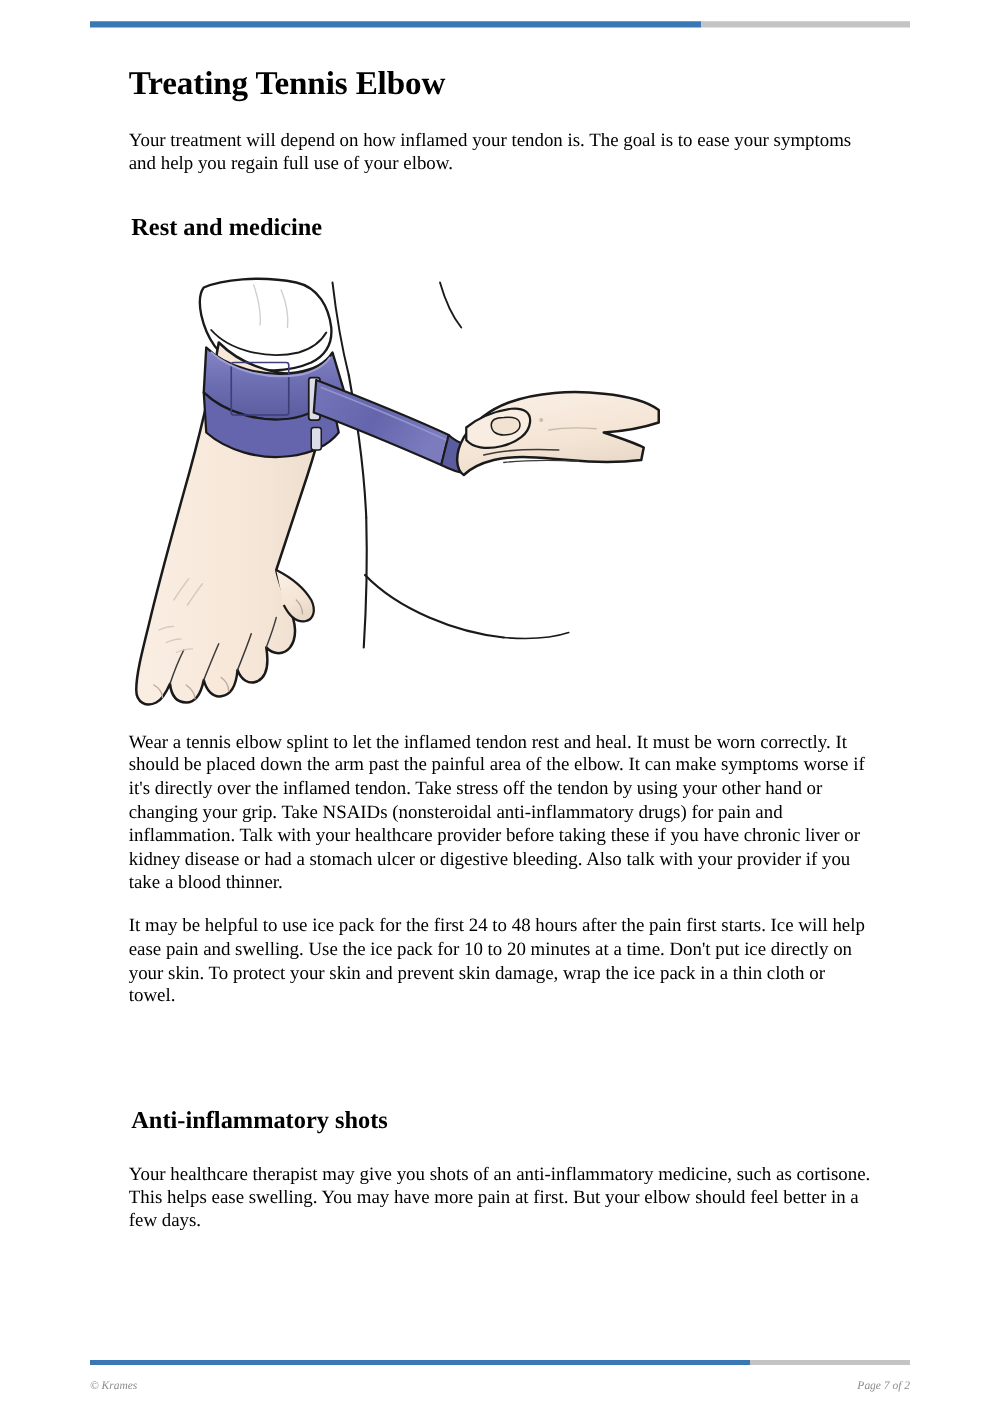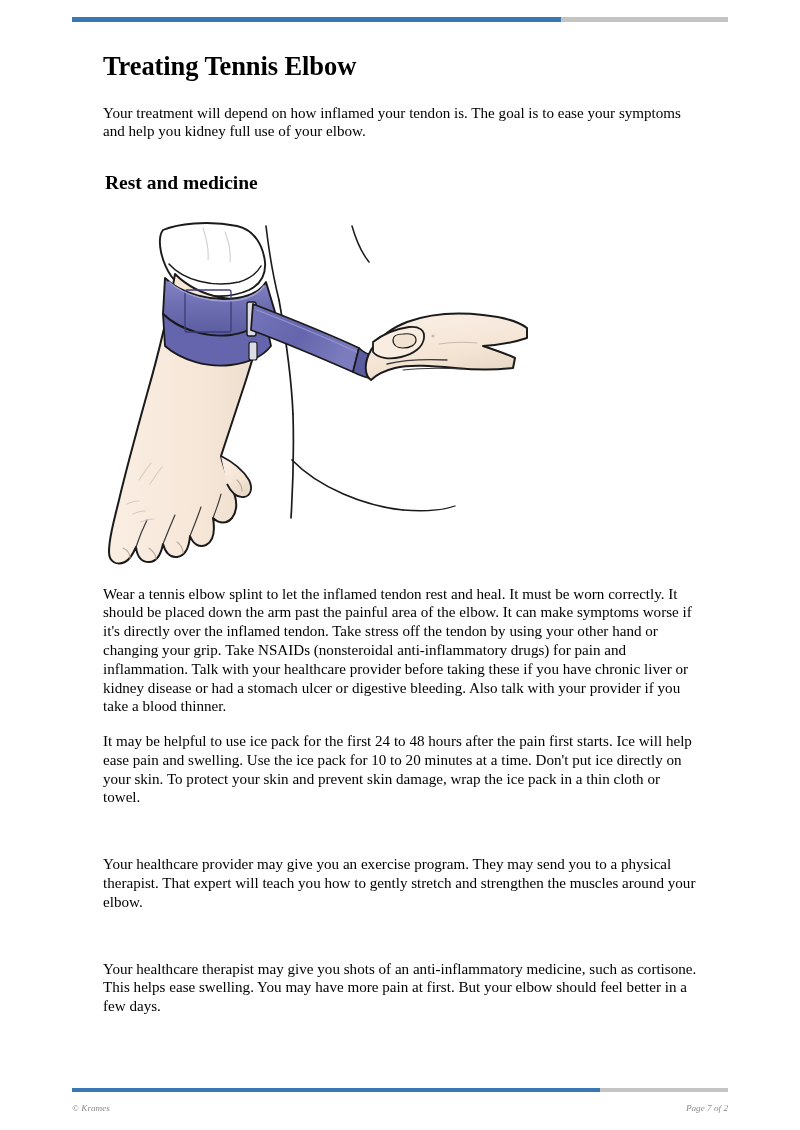--- a/index.html
+++ b/index.html
@@ -129,21 +129,21 @@
 
   <div class="header-rule">
     <div class="seg-blue"></div>
     <div class="seg-gray"></div>
   </div>
 
   <div class="content">
 
     <h1 class="doc-title">Treating Tennis Elbow</h1>
 
-    <p class="body-text">Your treatment will depend on how inflamed your tendon is. The goal is to ease your symptoms and help you kidney full use of your elbow.</p>
+    <p class="body-text">Your treatment will depend on how inflamed your tendon is. The goal is to ease your symptoms and help you regain full use of your elbow.</p>
 
     <div class="spacer-e"></div>
 
     <h2 class="section-title">Rest and medicine</h2>
 
     <div class="spacer-b"></div>
 
     <div class="figure-wrap">
       <svg width="594" height="350" viewBox="0 0 594 350" xmlns="http://www.w3.org/2000/svg">
         <defs>
@@ -307,24 +307,24 @@
 
     <div class="spacer-d"></div>
 
     <p class="body-text">It may be helpful to use ice pack for the first 24 to 48 hours after the pain first starts. Ice will help ease pain and swelling. Use the ice pack for 10 to 20 minutes at a time. Don't put ice directly on your skin. To protect your skin and prevent skin damage, wrap the ice pack in a thin cloth or towel.</p>
 
     <div class="spacer-e"></div>
 
 
     <div class="spacer-f"></div>
 
-    <p class="body-text">Your healthcare provider may give you an exercise program. They may send you to a physical therapist. That expert will teach you how to gently stretch and strengthen the muscles around your elbow.</p>
 
     <div class="spacer-e"></div>
 
+    <h2 class="section-title">Anti-inflammatory shots</h2>
 
     <div class="spacer-f"></div>
 
     <p class="body-text">Your healthcare therapist may give you shots of an anti-inflammatory medicine, such as cortisone. This helps ease swelling. You may have more pain at first. But your elbow should feel better in a few days.</p>
 
   </div>
 
   <div class="footer-rule">
     <div class="seg-blue"></div>
     <div class="seg-gray"></div>

